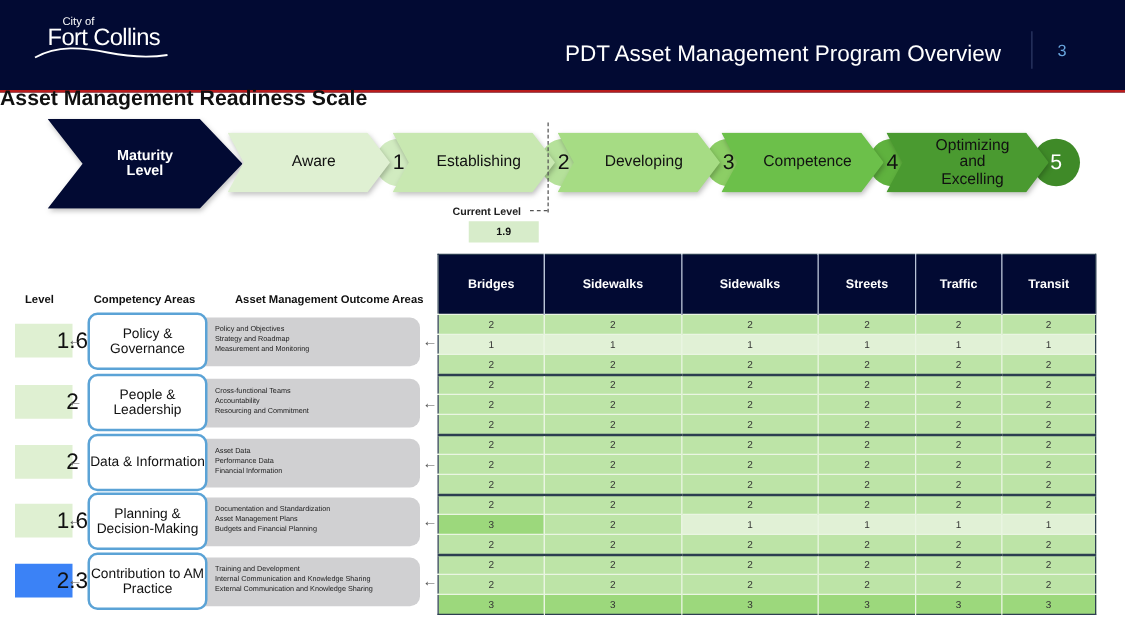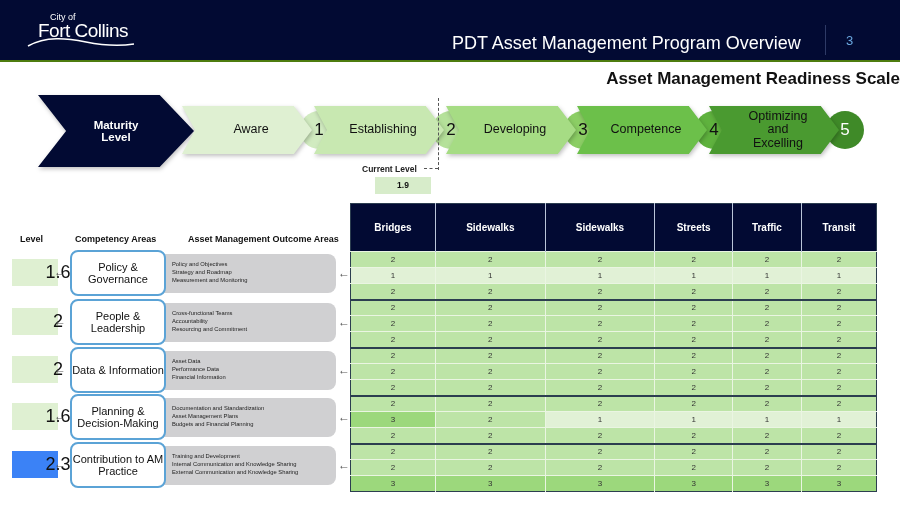--- a/index.html
+++ b/index.html
@@ -1,25 +1,25 @@
 <!DOCTYPE html>
 <html><head>
 <meta charset="utf-8">
 <style>
   * { box-sizing: border-box; margin: 0; padding: 0; }
   body { width: 900px; height: 507px; background: #ffffff; font-family: "Liberation Sans", sans-serif; position: relative; overflow: hidden; color: #111; }
-  .header { position: absolute; left: 0; top: 0; width: 900px; height: 62px; background: #020a33; border-bottom: 2px solid #4d7c0f; }
+  .header { position: absolute; left: 0; top: 0; width: 900px; height: 74px; background: #020a33; border-bottom: 2px solid #b91c1c; }
   .logo { position: absolute; left: 26px; top: 10px; width: 110px; height: 40px; color: #fff; }
   .logo .city { position: absolute; left: 24px; top: 2px; font-size: 9px; }
   .logo .name { position: absolute; left: 12px; top: 10px; font-size: 19px; letter-spacing: -0.5px; }
   .logo svg { position: absolute; left: 0; top: 26px; }
   .header-title { position: absolute; left: 452px; top: 33px; font-size: 18px; color: #fff; }
   .header-divider { position: absolute; left: 825px; top: 25px; width: 1px; height: 30px; background: #2e3a66; }
   .page-num { position: absolute; left: 846px; top: 33px; font-size: 13px; color: #6aa8e0; }
-  .slide-title { position: absolute; left: 0; width: 900px; top: 69px; text-align: right; font-size: 17px; font-weight: bold; color: #111; }
+  .slide-title { position: absolute; left: 0; width: 900px; top: 69px; text-align: left; font-size: 17px; font-weight: bold; color: #111; }
 
   .chev { position: absolute; top: 106px; height: 48px; display: flex; align-items: center; justify-content: center; text-align: center; font-size: 12.5px; filter: drop-shadow(1px 2px 2px rgba(0,0,0,0.25)); }
   .chev .shape { position: absolute; inset: 0; clip-path: polygon(0 0, 86% 0, 100% 50%, 86% 100%, 0 100%, 10% 50%); }
   .chev .lbl { position: relative; z-index: 1; padding-left: 8px; line-height: 1.05; }
   .mat { left: 38px; top: 95px; width: 156px; height: 72px; }
   .mat .shape { background: #020a33; clip-path: polygon(0 0, 78% 0, 100% 50%, 78% 100%, 0 100%, 18% 50%); }
   .mat .lbl { color: #fff; font-weight: bold; font-size: 11.5px; padding-left: 0; }
   .circ { position: absolute; top: 111px; width: 38px; height: 38px; border-radius: 50%; font-size: 17px; display: flex; align-items: center; justify-content: center; color: #111; }
 
   .current-label { position: absolute; left: 362px; top: 164px; font-size: 8.5px; font-weight: bold; color: #222; }

